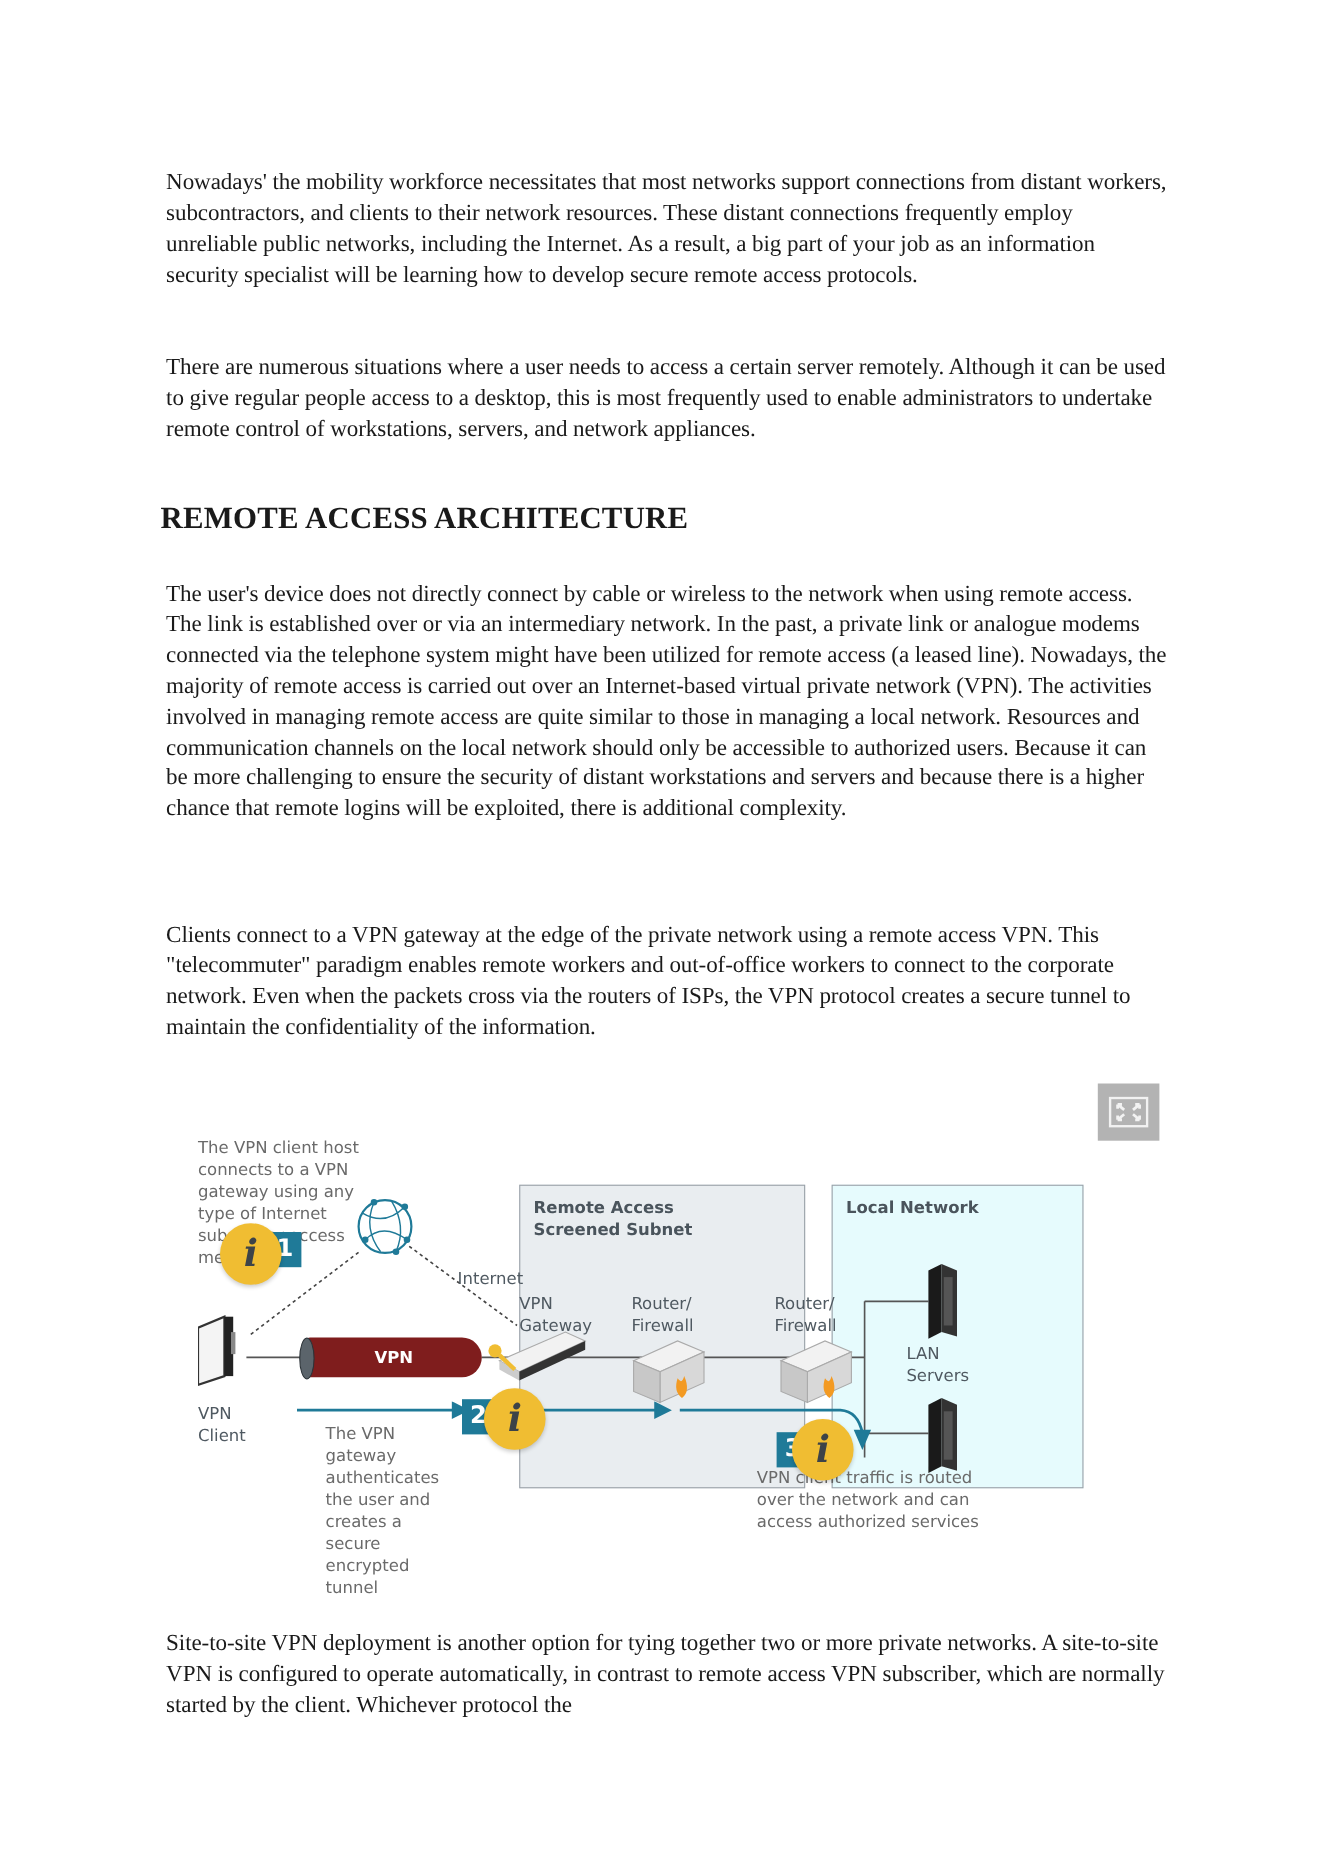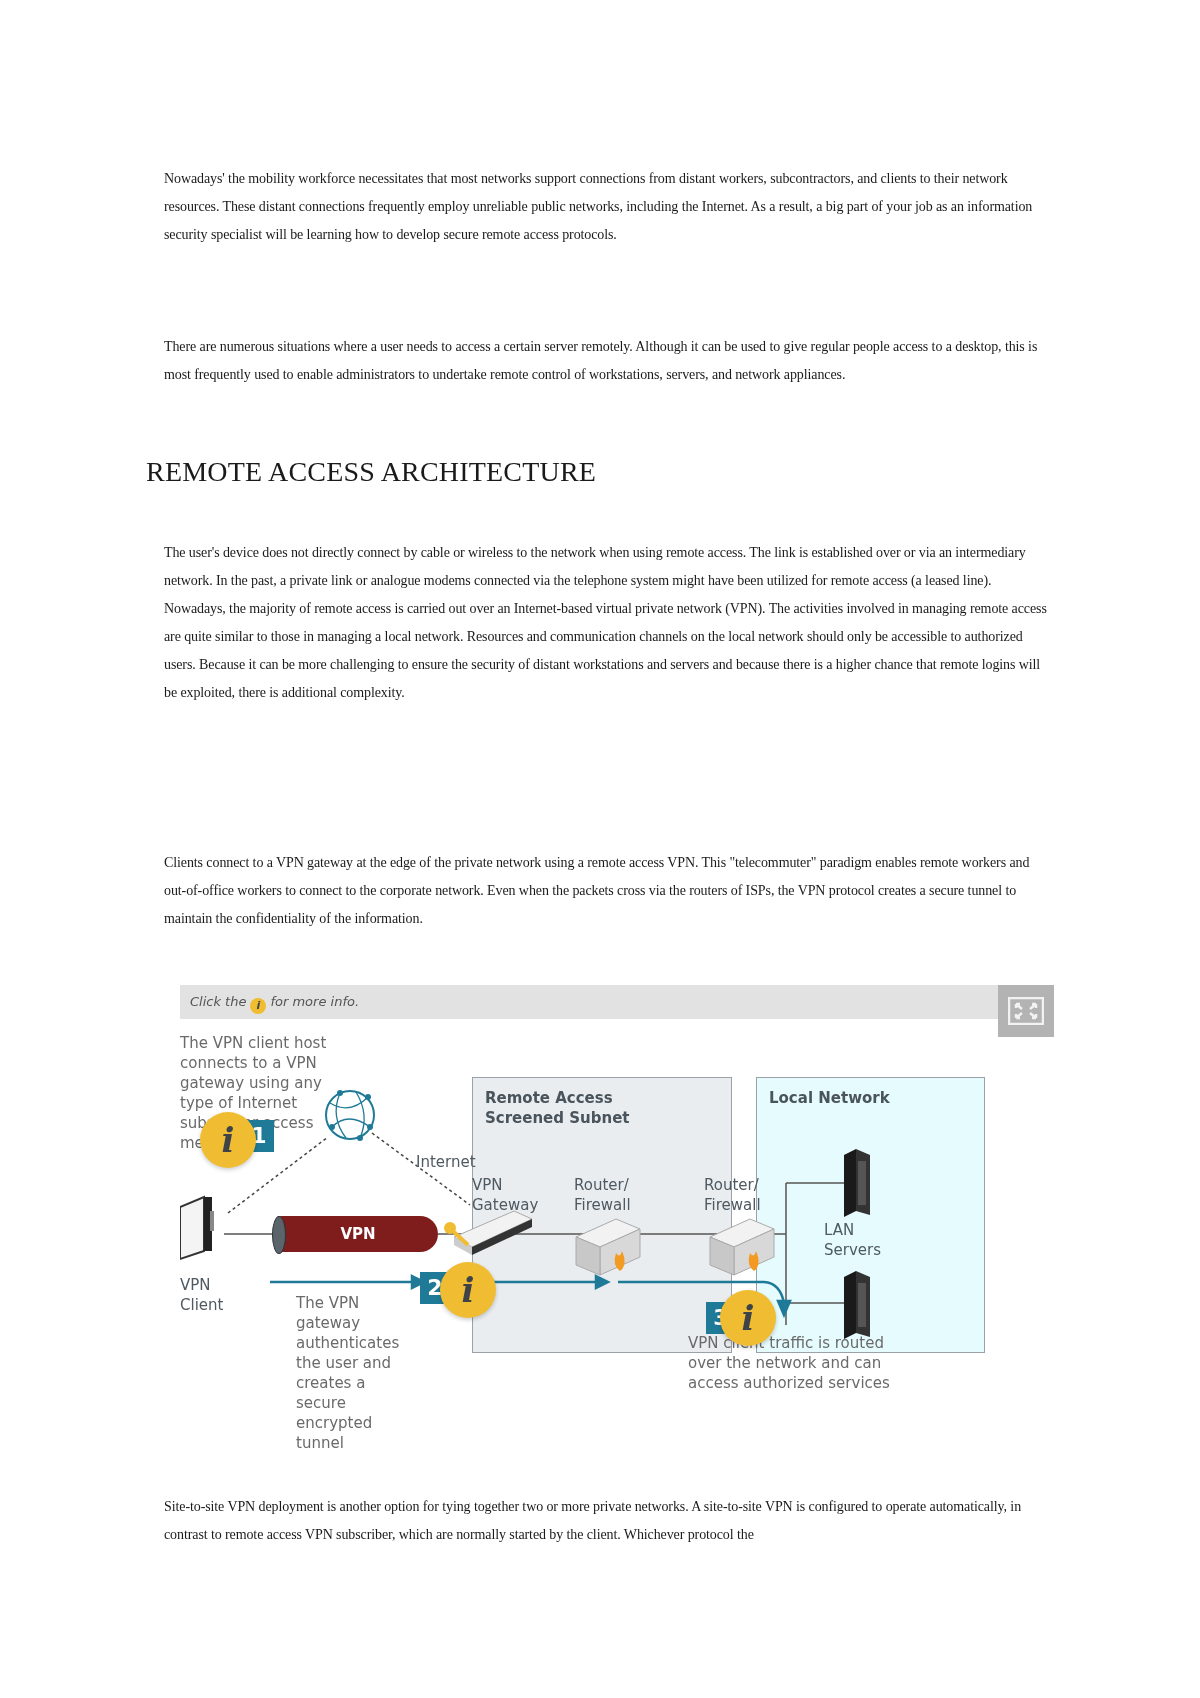--- a/index.html
+++ b/index.html
@@ -1,21 +1,21 @@
 <!DOCTYPE html>
 <html><head>
 <meta charset="utf-8">
 <style>
   html, body { margin: 0; padding: 0; background: #ffffff; }
   body { width: 1200px; height: 1698px; position: relative; overflow: hidden; font-family: "Liberation Serif", serif; color: #1a1a1a; }
   .page { position: absolute; left: 146px; top: 0; width: 920px; }
-  p.para { margin: 18px; font-size: 14px; line-height: 27.9px; letter-spacing: -0.1px; }
+  p.para { margin: 5px; font-size: 21px; line-height: 27.9px; letter-spacing: -0.1px; }
   #p1 { position: absolute; top: 147px; }
   #p2 { position: absolute; top: 315px; }
-  h2 { position: absolute; top: 456px; margin: 0; font-size: 28px; font-weight: normal; font-family: "Liberation Serif", serif; letter-spacing: 0.2px; }
+  h2 { position: absolute; top: 456px; margin: 0; font-size: 28px; font-weight: bold; font-family: "Liberation Serif", serif; letter-spacing: 0.2px; }
   #p3 { position: absolute; top: 521px; }
   #p4 { position: absolute; top: 831px; }
   #p5 { position: absolute; top: 1475px; }
 
   
   .fig { position: absolute; left: 180px; top: 985px; width: 874px; height: 440px; font-family: "DejaVu Sans", sans-serif; color: #555; }
   .fig-bar { position: absolute; left: 0; top: 0; width: 818px; height: 34px; background: #e2e2e2; }
   .fig-bar-text { position: absolute; left: 10px; top: 9px; font-size: 13px; font-style: italic; color: #555; }
   .info-mini { display: inline-block; width: 16px; height: 16px; border-radius: 50%; background: #f0bd32; color: #444; font-weight: bold; font-size: 11px; text-align: center; line-height: 16px; font-style: italic; vertical-align: -3px; margin: 0 4px; }
   .expand-btn { position: absolute; left: 818px; top: 0; width: 56px; height: 52px; background: #b3b3b3; }
@@ -38,25 +38,20 @@
 <div class="page">
   <p class="para" id="p1">Nowadays' the mobility workforce necessitates that most networks support connections from distant workers, subcontractors, and clients to their network resources. These distant connections frequently employ unreliable public networks, including the Internet. As a result, a big part of your job as an information security specialist will be learning how to develop secure remote access protocols.</p>
   <p class="para" id="p2">There are numerous situations where a user needs to access a certain server remotely. Although it can be used to give regular people access to a desktop, this is most frequently used to enable administrators to undertake remote control of workstations, servers, and network appliances.</p>
   <h2>REMOTE ACCESS ARCHITECTURE</h2>
   <p class="para" id="p3">The user's device does not directly connect by cable or wireless to the network when using remote access. The link is established over or via an intermediary network. In the past, a private link or analogue modems connected via the telephone system might have been utilized for remote access (a leased line). Nowadays, the majority of remote access is carried out over an Internet-based virtual private network (VPN). The activities involved in managing remote access are quite similar to those in managing a local network. Resources and communication channels on the local network should only be accessible to authorized users. Because it can be more challenging to ensure the security of distant workstations and servers and because there is a higher chance that remote logins will be exploited, there is additional complexity.</p>
   <p class="para" id="p4">Clients connect to a VPN gateway at the edge of the private network using a remote access VPN. This "telecommuter" paradigm enables remote workers and out-of-office workers to connect to the corporate network. Even when the packets cross via the routers of ISPs, the VPN protocol creates a secure tunnel to maintain the confidentiality of the information.</p>
   <p class="para" id="p5">Site-to-site VPN deployment is another option for tying together two or more private networks. A site-to-site VPN is configured to operate automatically, in contrast to remote access VPN subscriber, which are normally started by the client. Whichever protocol the</p>
 </div>
 
 <div class="fig">
-  <div class="fig-bar">
-    <div class="fig-bar-text">
-      <span>Click the</span><span class="info-mini">i</span><span>for more info.</span>
-    </div>
-  </div>
   <div class="expand-btn">
     <svg width="36" height="28" viewBox="0 0 36 28">
       <rect x="1" y="1" width="34" height="26" fill="none" stroke="#f2f2f2" stroke-width="2.5"></rect>
       <path d="M8 7 L14 12 M8 7 L12 7 M8 7 L8 11" stroke="#f2f2f2" stroke-width="2.5" fill="none"></path>
       <path d="M28 7 L22 12 M28 7 L24 7 M28 7 L28 11" stroke="#f2f2f2" stroke-width="2.5" fill="none"></path>
       <path d="M8 21 L14 16 M8 21 L12 21 M8 21 L8 17" stroke="#f2f2f2" stroke-width="2.5" fill="none"></path>
       <path d="M28 21 L22 16 M28 21 L24 21 M28 21 L28 17" stroke="#f2f2f2" stroke-width="2.5" fill="none"></path>
     </svg>
   </div>
 

